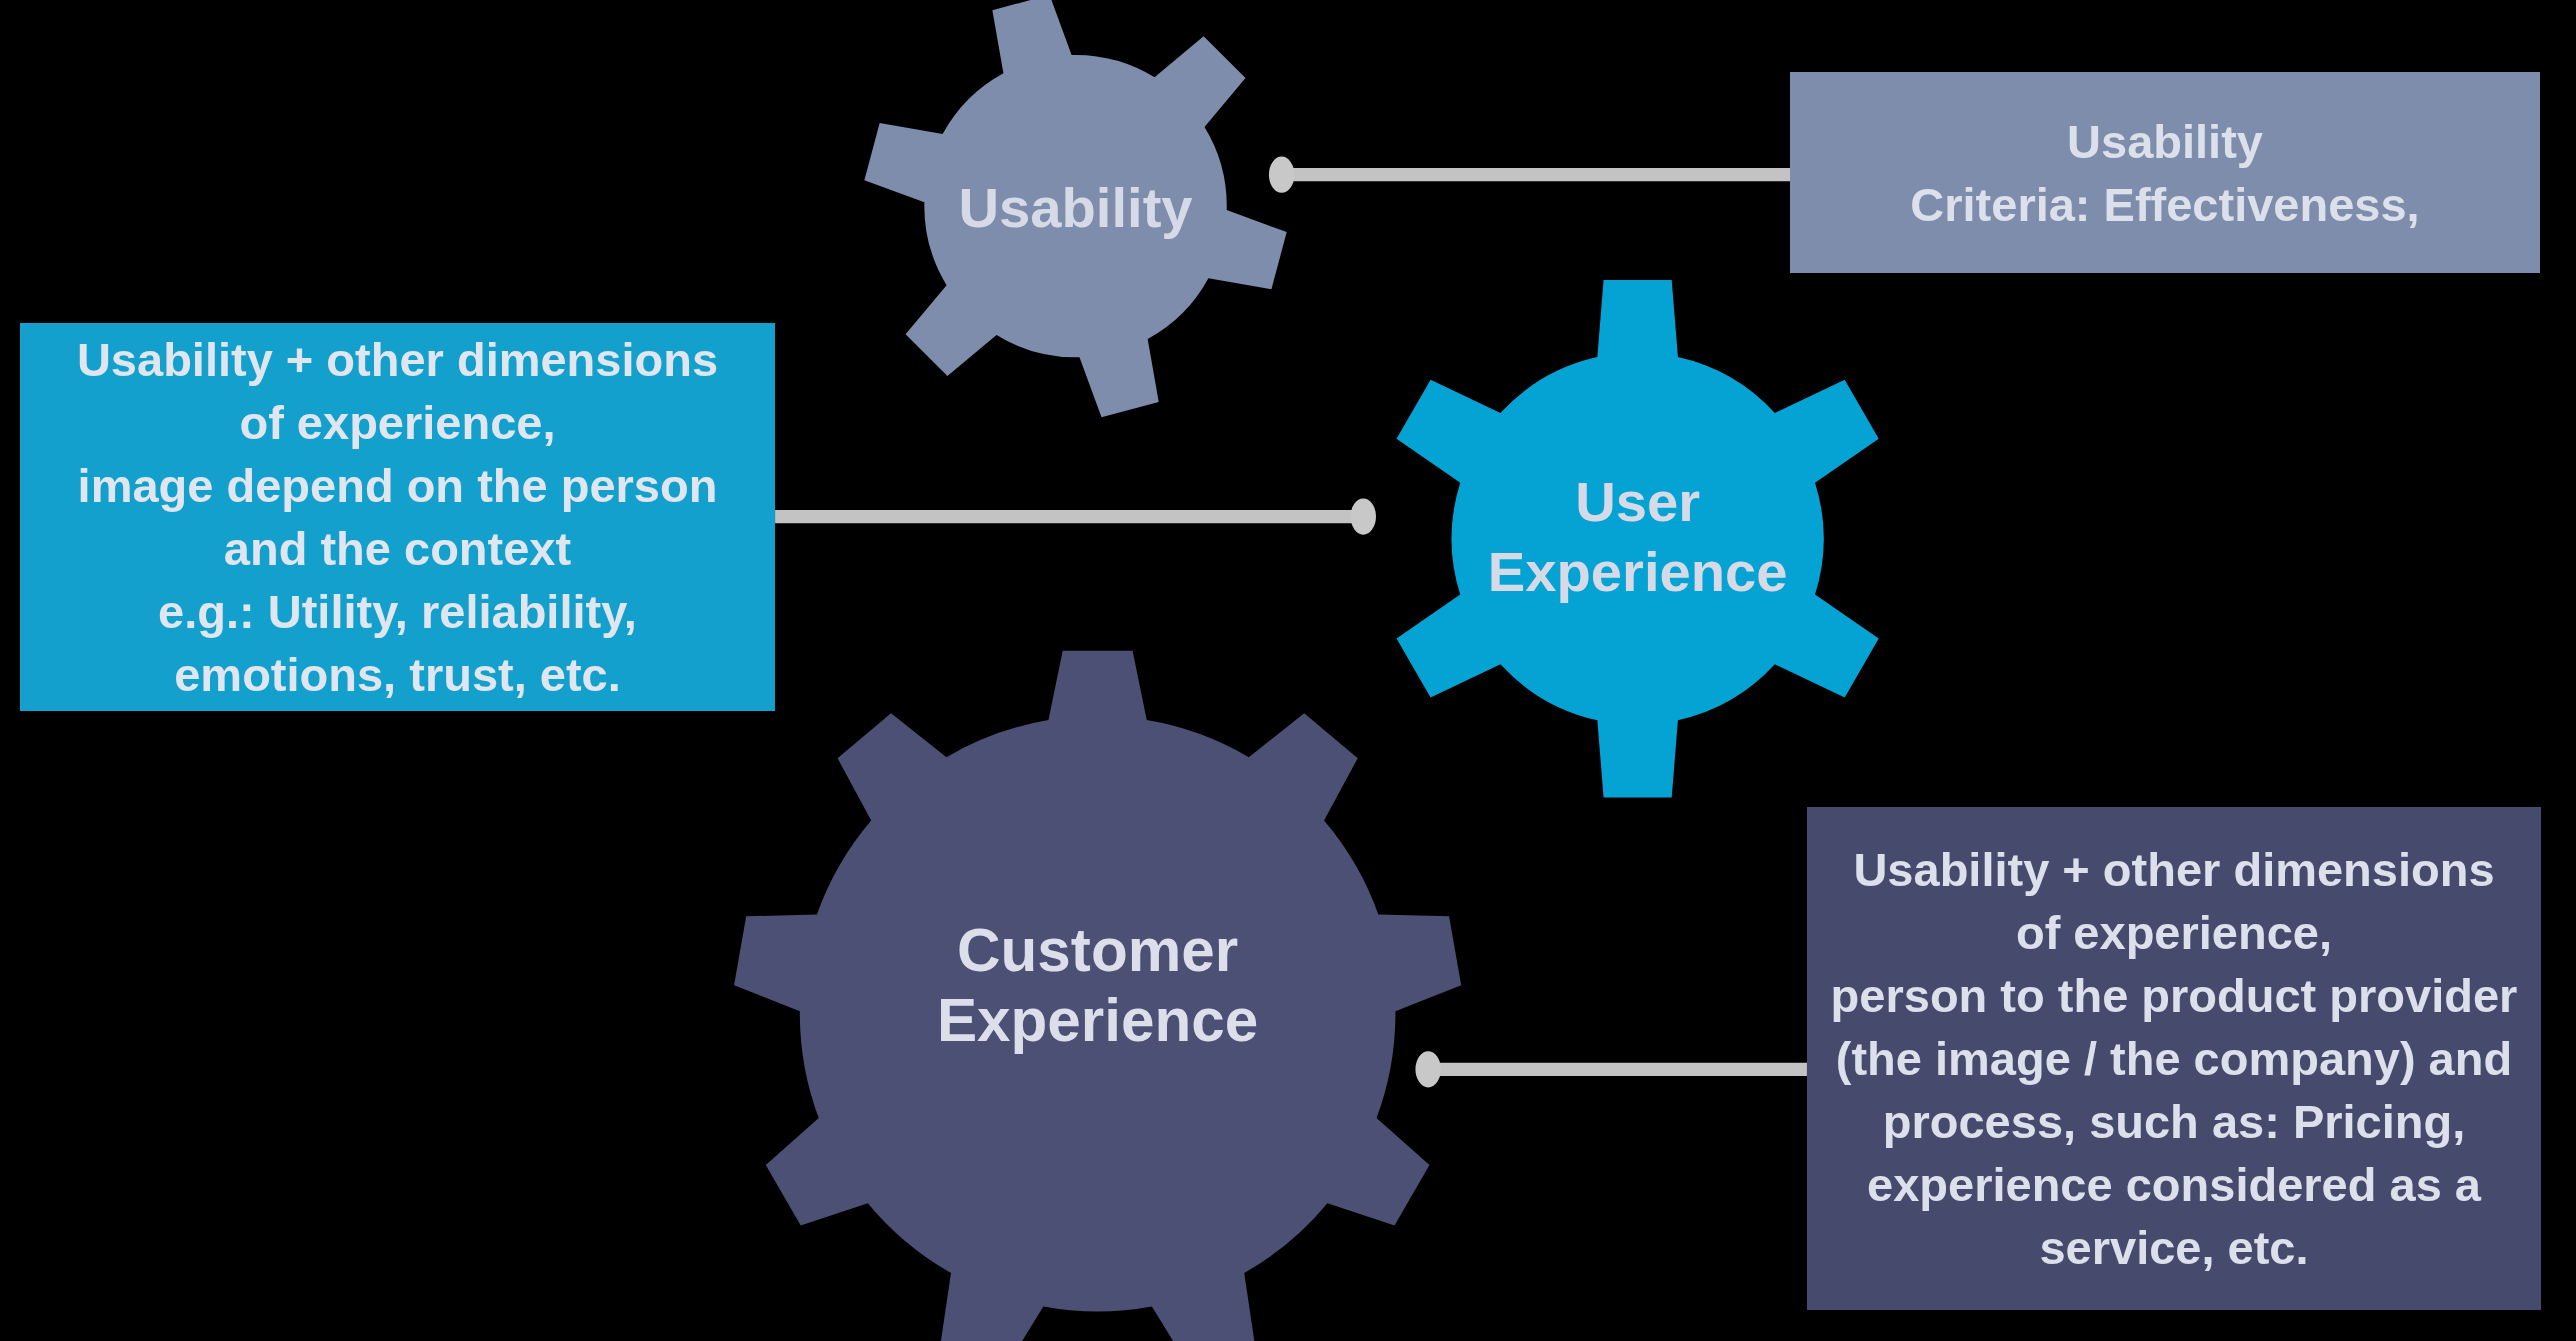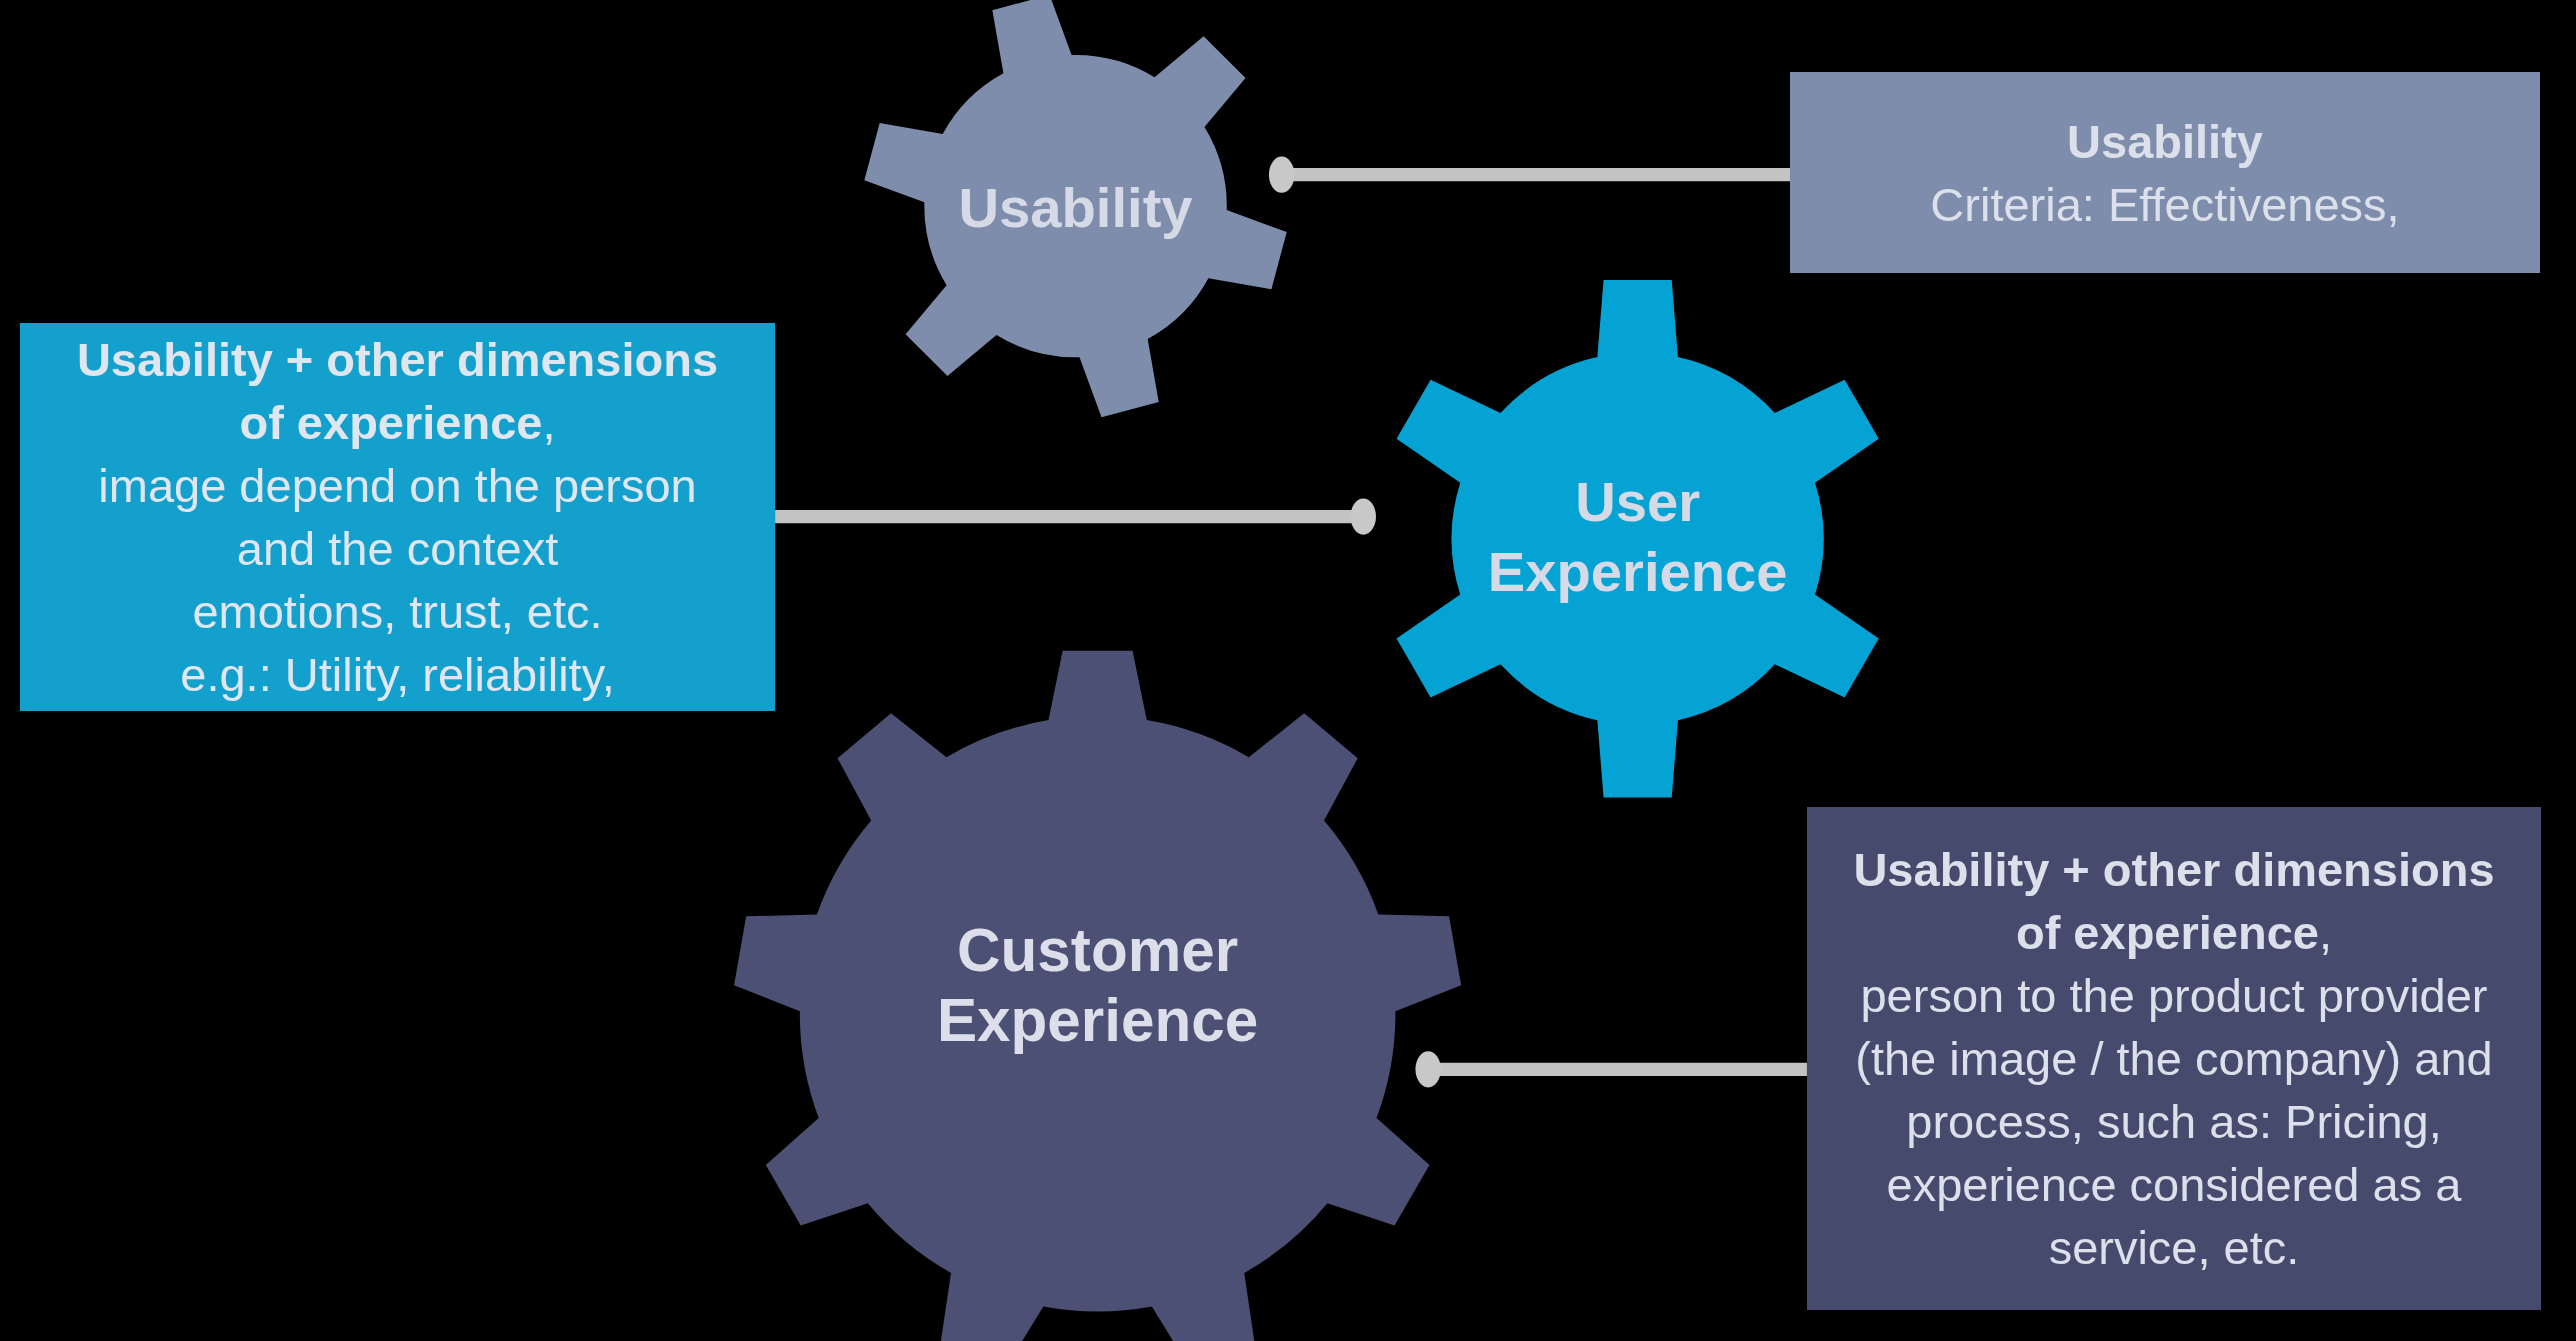--- a/index.html
+++ b/index.html
@@ -30,21 +30,21 @@
     flex-direction: column;
     justify-content: center;
     align-items: center;
     text-align: center;
     font-size: 47px;
     line-height: 63px;
     font-family: "Liberation Sans", sans-serif;
   }
   .callout .text-line { width: 100%; white-space: nowrap; }
   .callout .seg-bold { font-weight: 700; }
-  .callout .seg-regular { font-weight: 400; margin-top: 15px; }
+  .callout .seg-regular { font-weight: 700; margin-top: 15px; }
   #box-usability_criteria { left: 1790px; top: 72px;  width: 750px; height: 201px; }
   #box-ux_dimensions      { left: 20px;   top: 323px;  width: 755px; height: 388px; }
   #box-cx_dimensions      { left: 1807px; top: 807px; width: 734px; height: 503px; }
 </style>
 </head>
 <body>
 
 <div id="canvas">
   <svg id="diagram-svg" width="2576" height="1341" viewBox="0 0 3849 2004">
       <g>
@@ -68,22 +68,22 @@
   <div class="callout" id="box-usability_criteria" style="background: rgb(126, 141, 171); color: rgb(219, 224, 234);">
       <div class="text-line"><span class="seg-bold">Usability</span></div>
       <div class="text-line"><span class="seg-regular">Criteria: Effectiveness,</span></div>
     </div>
 
   <div class="callout" id="box-ux_dimensions" style="background: rgb(20, 160, 204); color: rgb(224, 230, 239);">
       <div class="text-line"><span class="seg-bold">Usability + other dimensions</span></div>
       <div class="text-line"><span class="seg-bold">of experience</span><span class="seg-regular">,</span></div>
       <div class="text-line"><span class="seg-regular">image depend on the person</span></div>
       <div class="text-line"><span class="seg-regular">and the context</span></div>
+      <div class="text-line"><span class="seg-regular">e.g.: Utility, reliability,</span></div>
       <div class="text-line"><span class="seg-regular">emotions, trust, etc.</span></div>
-      <div class="text-line"><span class="seg-regular">e.g.: Utility, reliability,</span></div>
     </div>
 
   <div class="callout" id="box-cx_dimensions" style="background: rgb(70, 74, 109); color: rgb(219, 224, 234);">
       <div class="text-line"><span class="seg-bold">Usability + other dimensions</span></div>
       <div class="text-line"><span class="seg-bold">of experience</span><span class="seg-regular">,</span></div>
       <div class="text-line"><span class="seg-regular">person to the product provider</span></div>
       <div class="text-line"><span class="seg-regular">(the image / the company) and</span></div>
       <div class="text-line"><span class="seg-regular">process, such as: Pricing,</span></div>
       <div class="text-line"><span class="seg-regular">experience considered as a</span></div>
       <div class="text-line"><span class="seg-regular">service, etc.</span></div>

